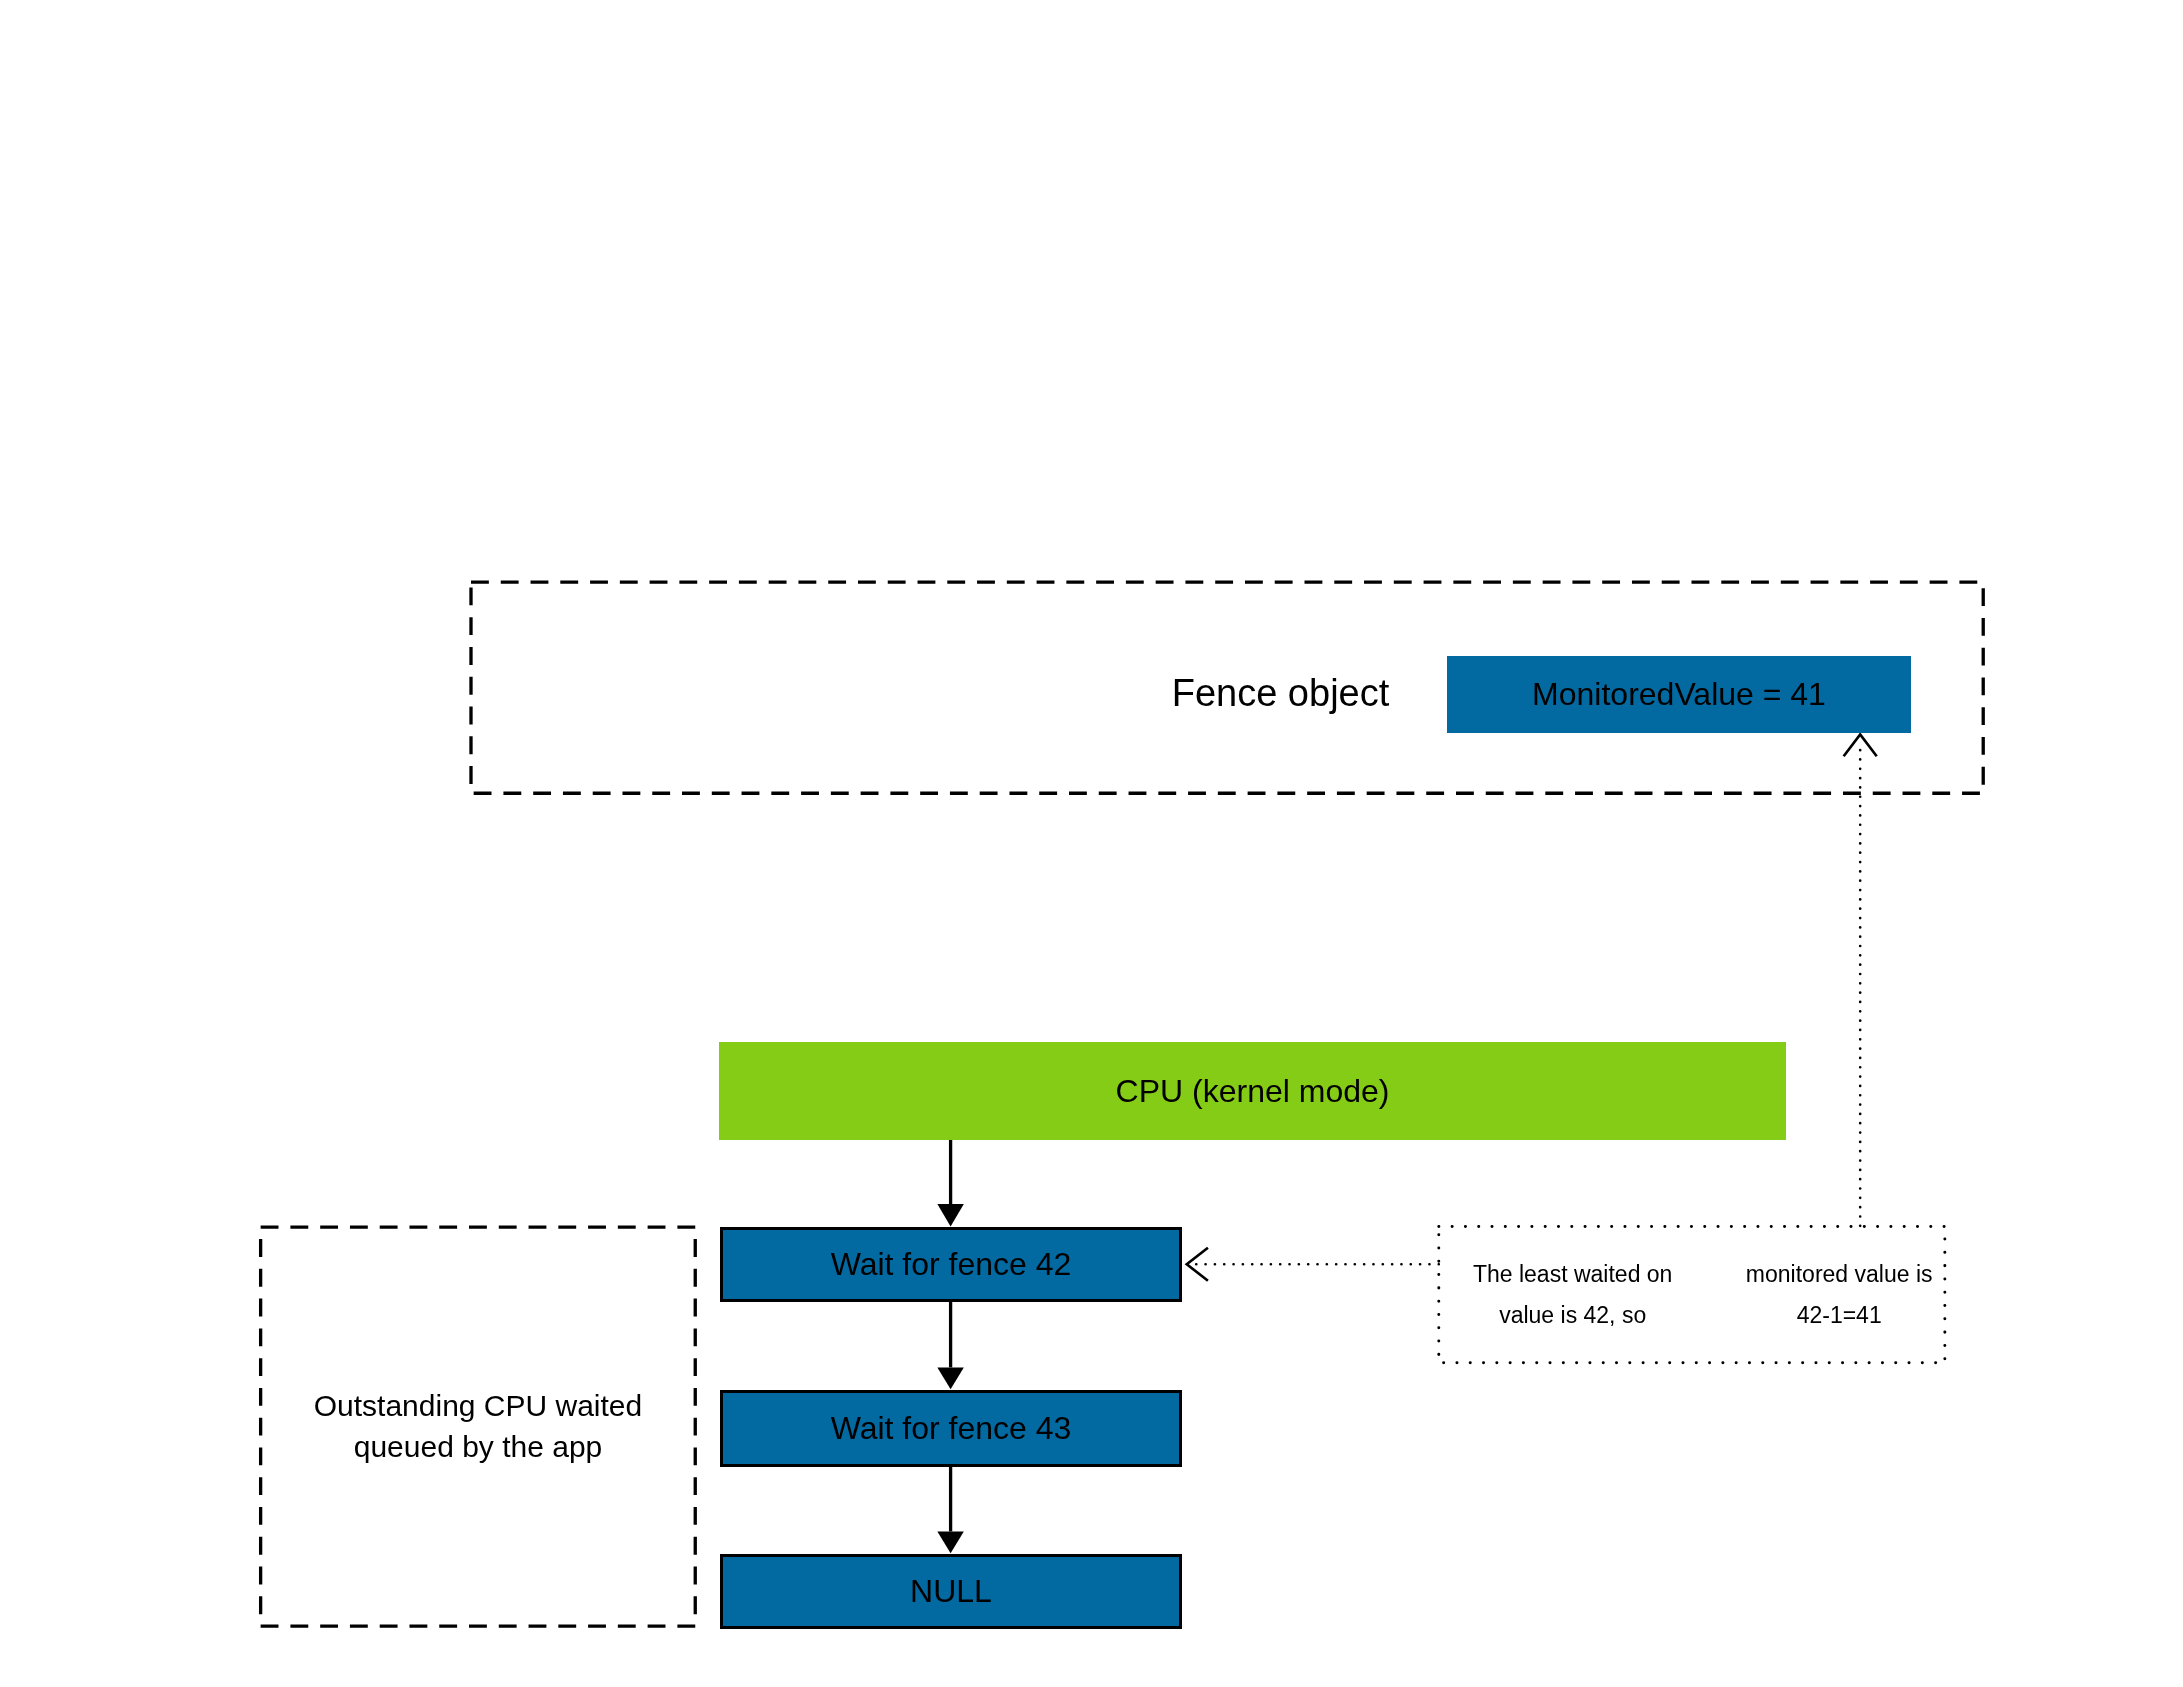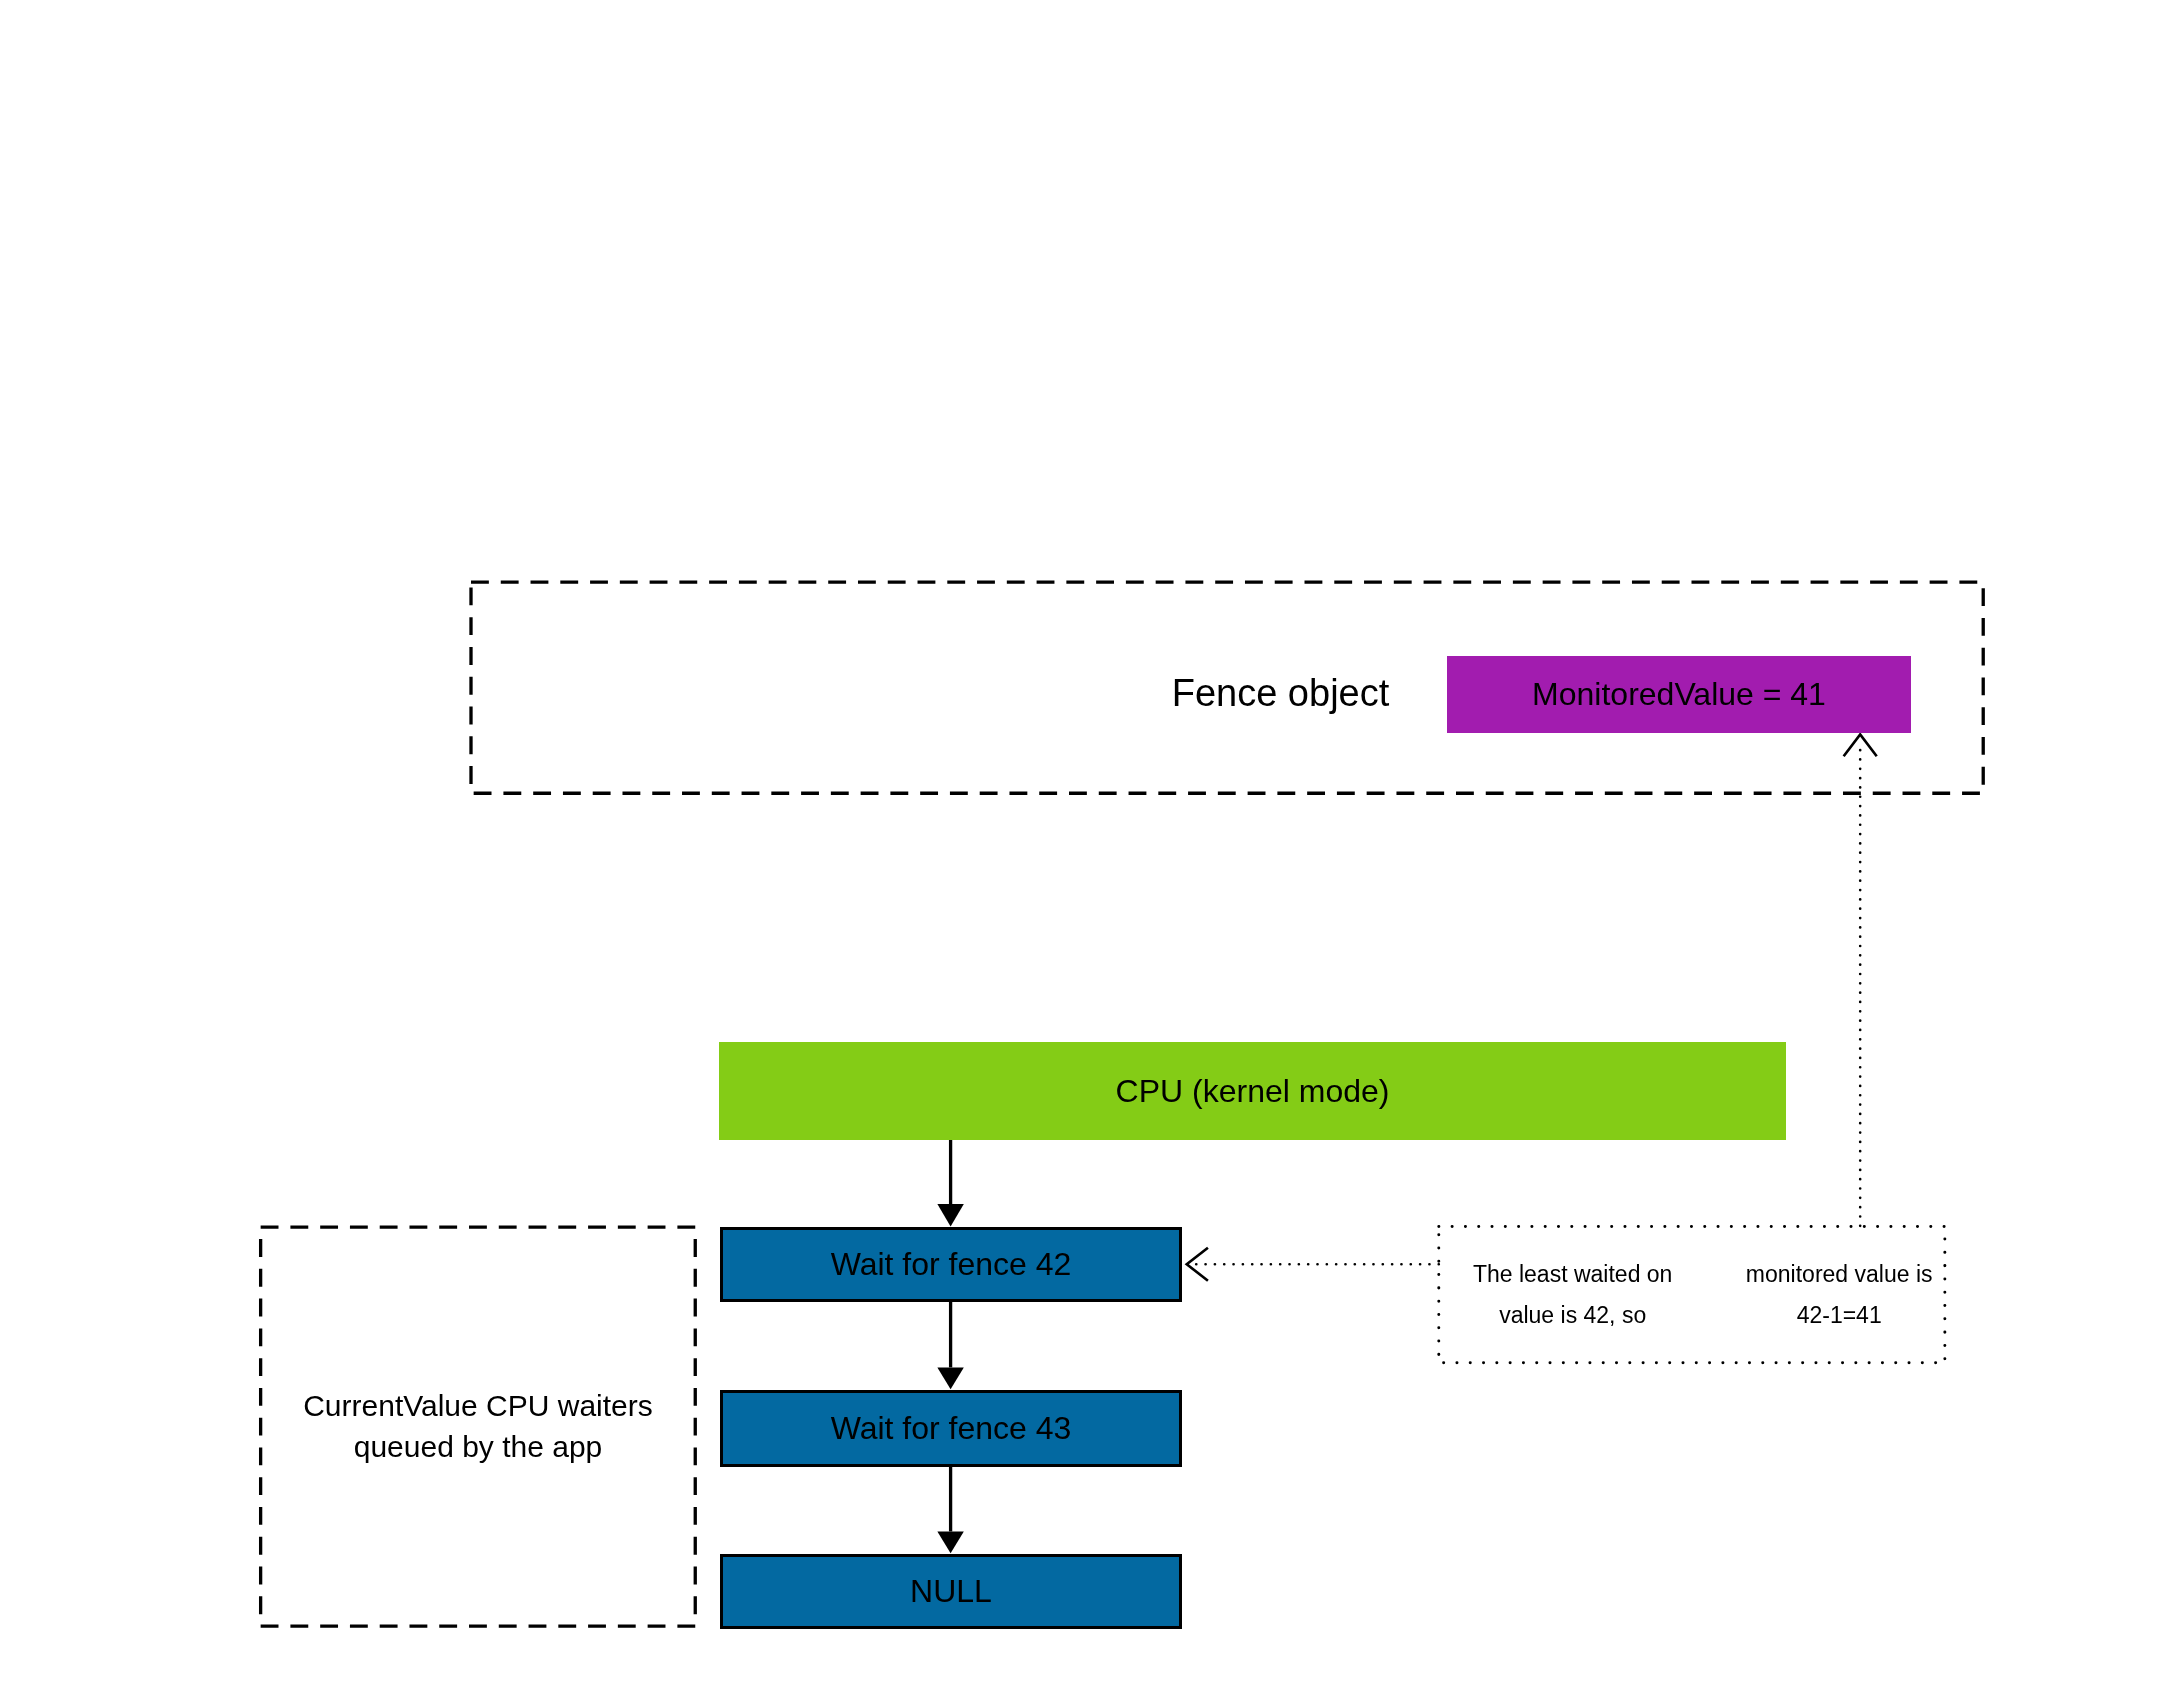--- a/index.html
+++ b/index.html
@@ -81,32 +81,32 @@
     <line x1="2175" y1="1911" x2="1806" y2="1911" stroke="#000000" stroke-width="4" stroke-dasharray="0.1 14" stroke-linecap="round"></line>
     <path d="M 1826 1886 L 1794 1911 L 1826 1936" fill="none" stroke="#000000" stroke-width="4"></path>
 
     <line x1="2812" y1="1853" x2="2812" y2="1120" stroke="#000000" stroke-width="4" stroke-dasharray="0.1 14" stroke-linecap="round"></line>
     <path d="M 2787 1143 L 2812 1110 L 2837 1143" fill="none" stroke="#000000" stroke-width="4"></path>
   </svg>
 
 
   <div class="abs center-flex fence-label" style="left:1135px; top:672px; width:291px; height:42px;">Fence object</div>
 
-  <div class="abs center-flex value-box" style="left: 1447px; top: 656px; width: 464px; height: 77px; background-color: #a21caf;">MonitoredValue = 41</div>
+  <div class="abs center-flex value-box" style="left: 1447px; top: 656px; width: 464px; height: 77px; background-color: #0369a1;">MonitoredValue = 41</div>
 
   <div class="abs center-flex cpu-box" style="left: 719px; top: 1042px; width: 1067px; height: 98px; background-color: #84cc16;">CPU (kernel mode)</div>
 
   <div class="abs center-flex queue-box" style="left:720px; top:1227px; width:462px; height:75px;">Wait for fence 42</div>
 
   <div class="abs center-flex queue-box" style="left:720px; top:1390px; width:462px; height:77px;">Wait for fence 43</div>
 
   <div class="abs center-flex queue-box" style="left:720px; top:1554px; width:462px; height:75px;">NULL</div>
 
   <div class="abs center-flex two-line" style="left:267px; top:1383px; width:422px; height:86px;">
-    <span>CurrentValue CPU waiters</span>
+    <span>Outstanding CPU waited</span>
     <span>queued by the app</span>
   </div>
 
   <div class="abs center-flex annotation-label" style="left:1446px; top:1248px; width:493px; height:93px;">
     <span>The least waited on value is 42, so</span>
     <span>monitored value is 42-1=41</span>
   </div>
 
 </div>
 

